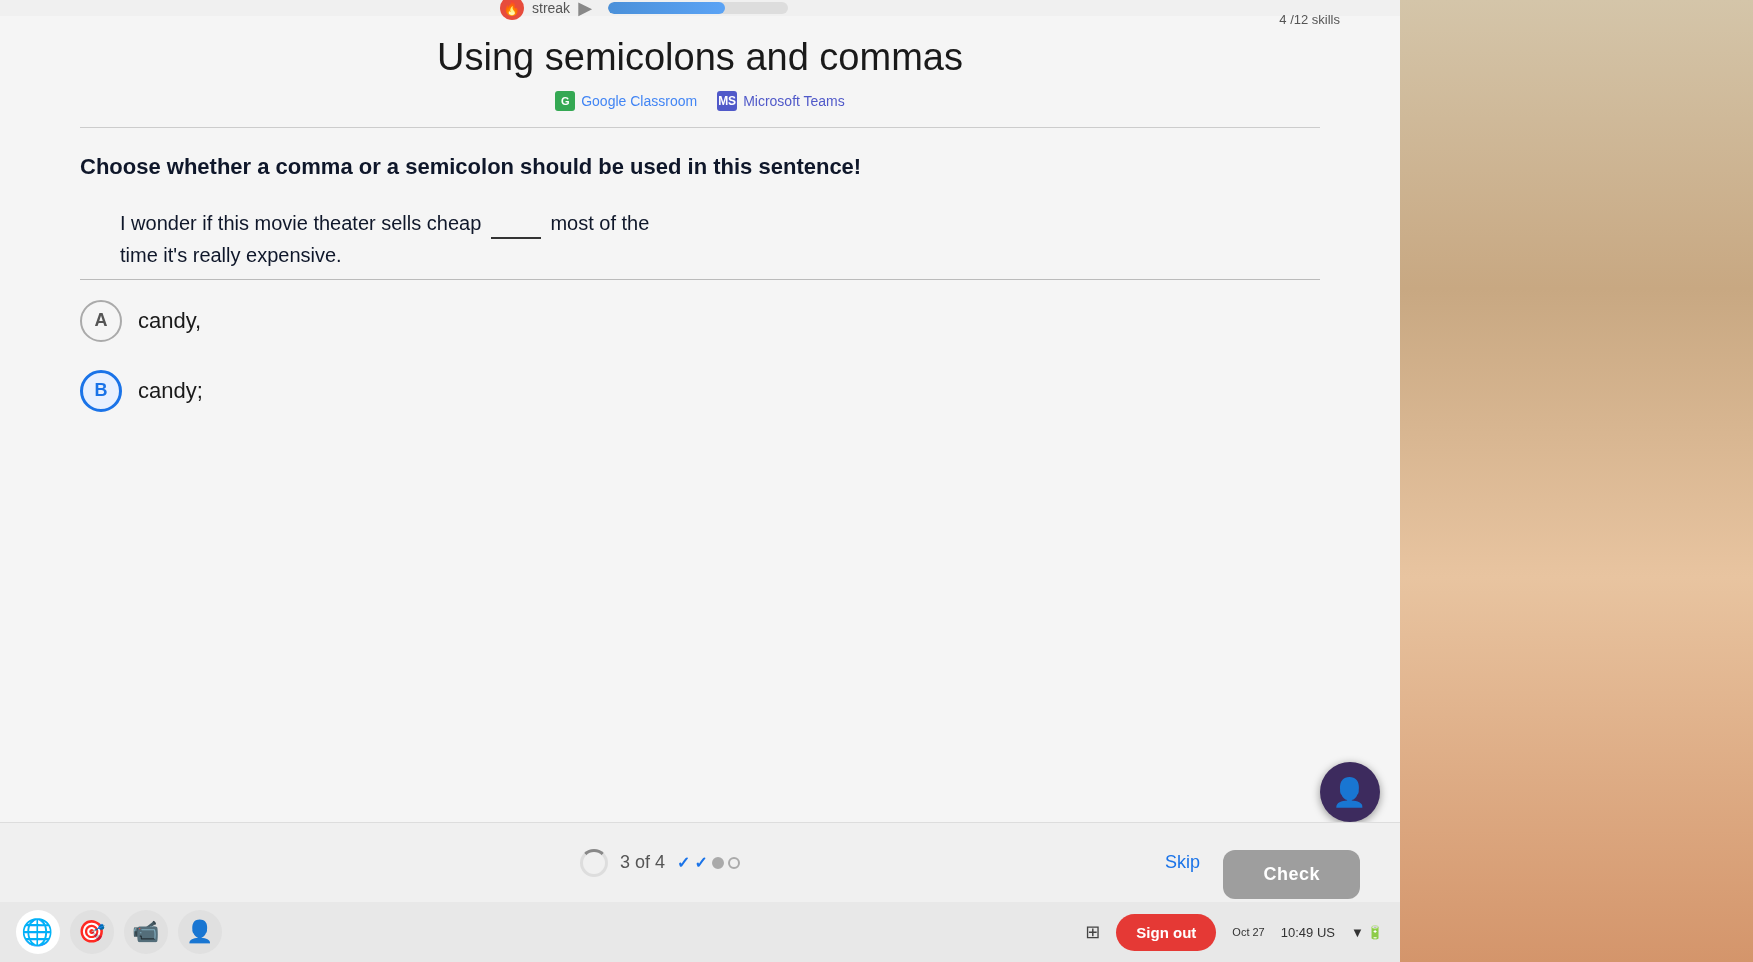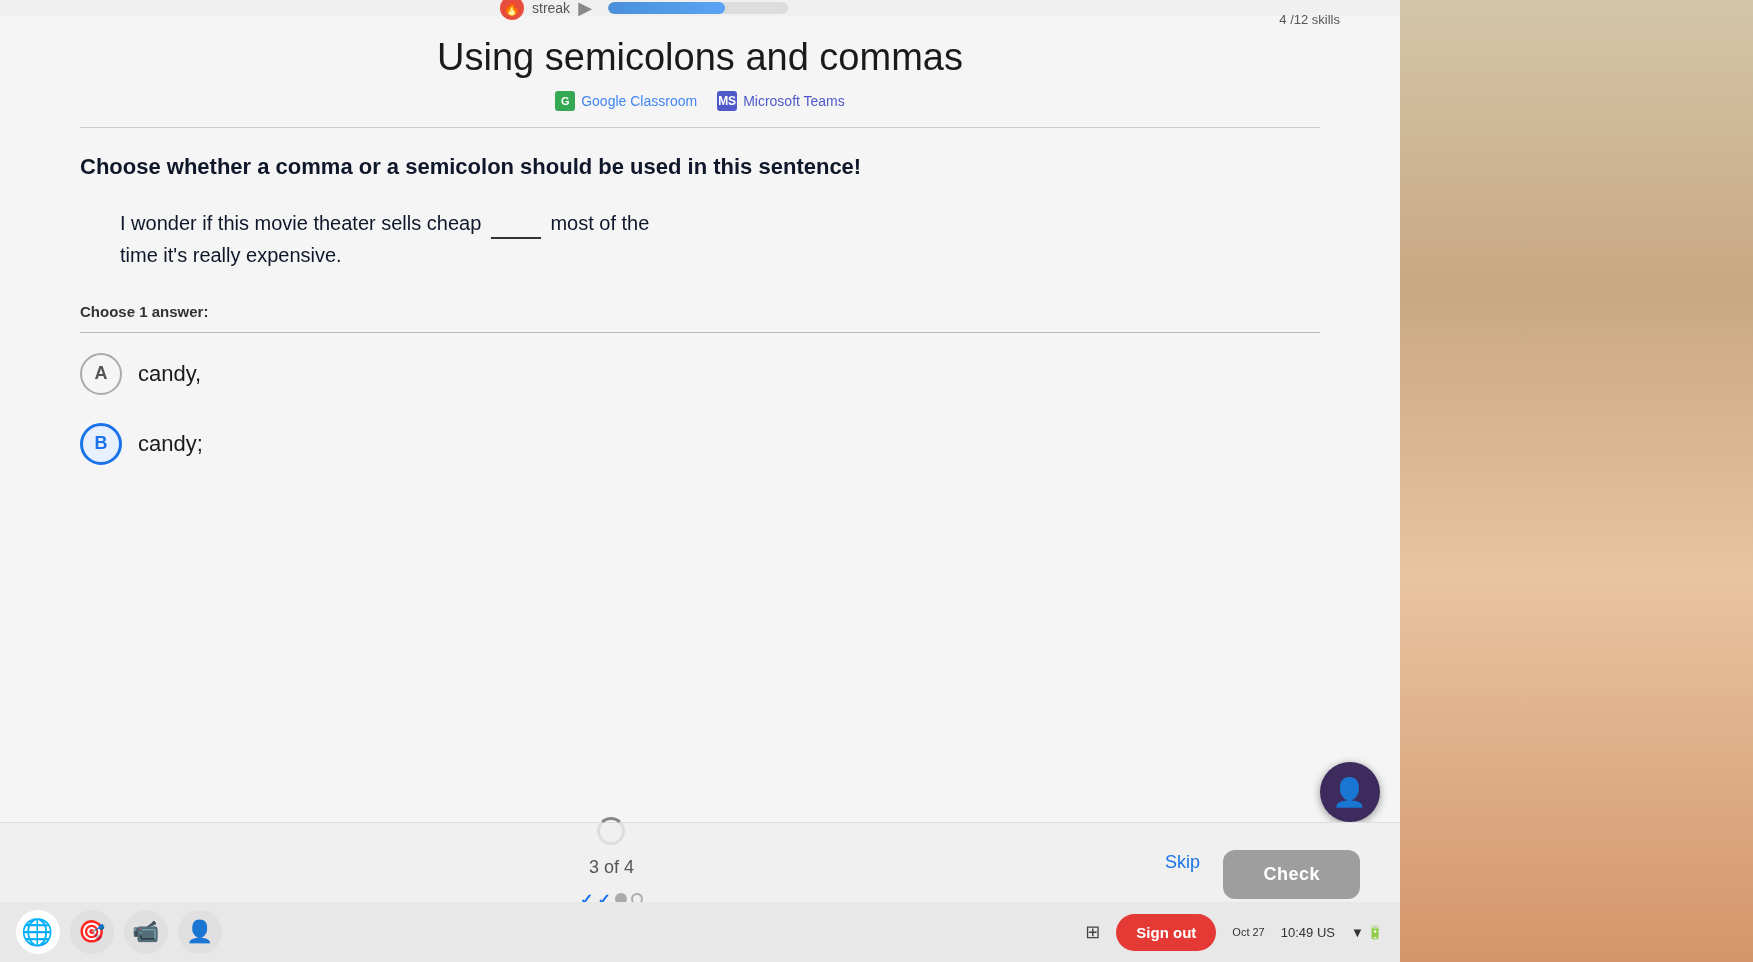--- a/index.html
+++ b/index.html
@@ -250,21 +250,20 @@
       padding: 0 40px;
     }
 
     #progress-indicator {
       display: flex;
       align-items: center;
       gap: 12px;
       position: absolute;
       left: 50%;
       transform: translateX(-120px);
-      flex-direction: column;
     }
 
     #progress-spinner {
       width: 28px;
       height: 28px;
       border: 3px solid #ddd;
       border-top: 3px solid #888;
       border-radius: 50%;
     }
 
@@ -431,21 +430,20 @@
 
     <p id="question-prompt">Choose whether a comma or a semicolon should be used in this sentence!</p>
 
     <p id="sentence-text">
       <span>I wonder if this movie theater sells cheap</span>
       <span class="blank-line"></span>
       <span>most of the</span><br>
       <span>time it's really expensive.</span>
     </p>
 
-    <p id="answer-label" style="margin-top:24px;">Choose 1 answer:</p>
 
     <div id="divider-answer"></div>
 
     <div class="answer-option">
       <div class="option-circle">A</div>
       <span class="option-text">candy,</span>
     </div>
 
     <div class="answer-option">
       <div class="option-circle selected">B</div>

